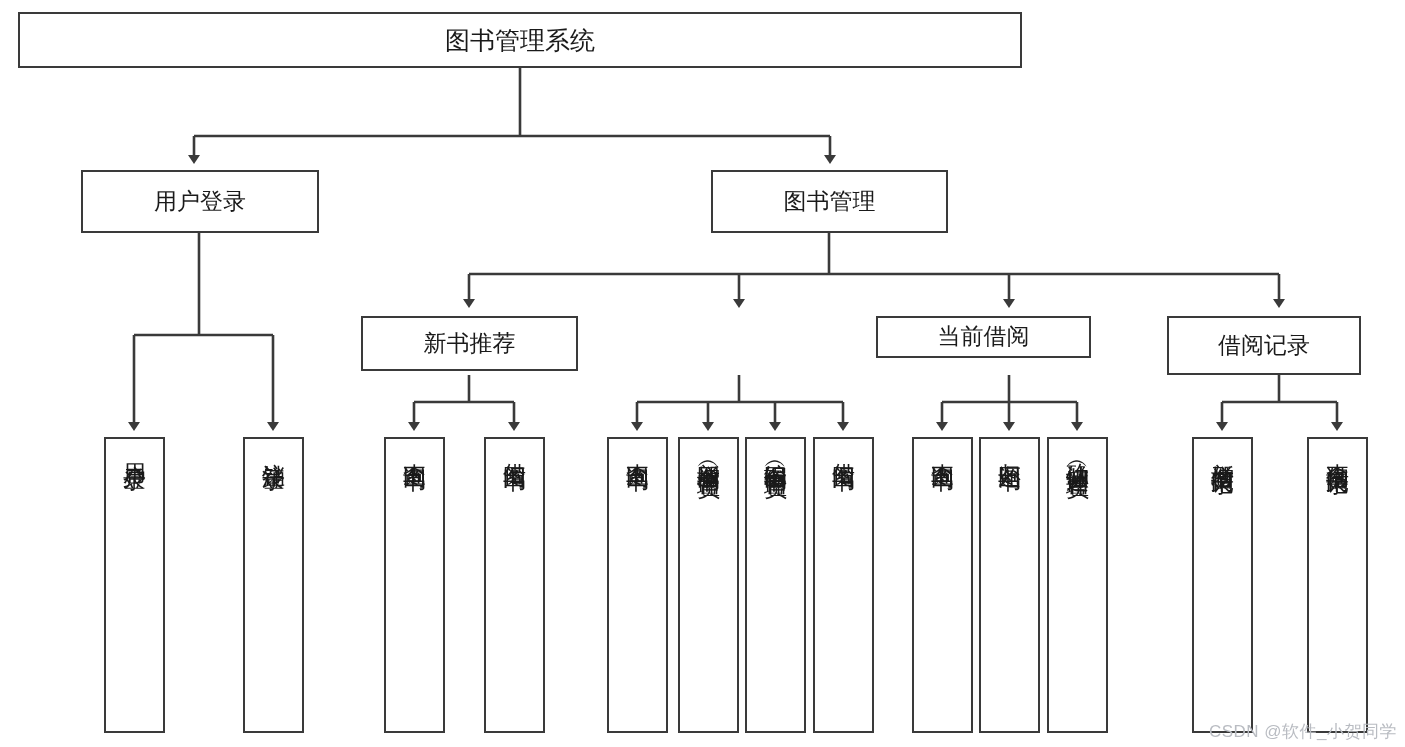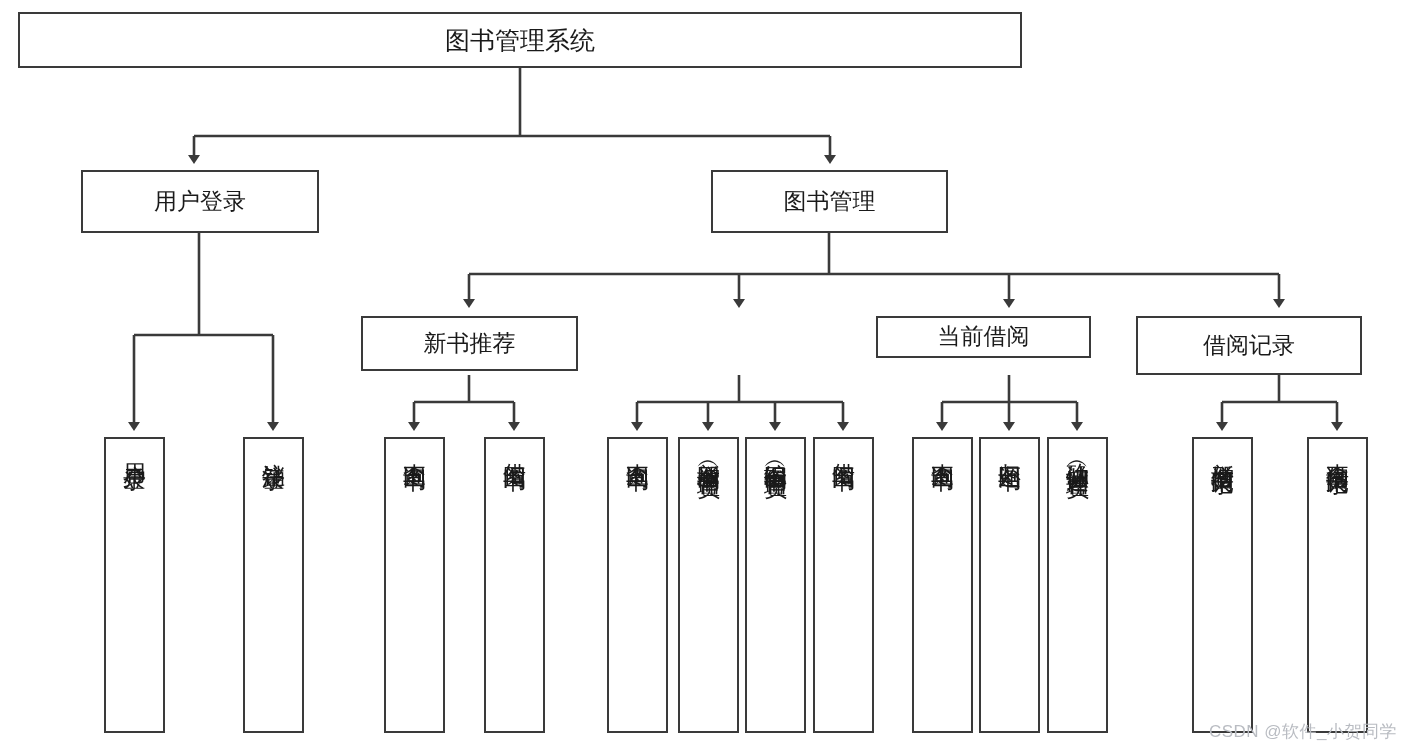--- a/index.html
+++ b/index.html
@@ -136,21 +136,21 @@
   <div class="node n-h" style="left:711px; top:170px; width:237px; height:63px;">
     <span class="lbl">图书管理</span>
   </div>
 
   <div class="node n-h" style="left:361px; top:316px; width:217px; height:55px;">
     <span class="lbl">新书推荐</span>
   </div>
   <div class="node n-h" style="left:876px; top:316px; width:215px; height:42px;">
     <span class="lbl">当前借阅</span>
   </div>
-  <div class="node n-h" style="left:1136px; top:316px; width:226px; height:59px;">
+  <div class="node n-h" style="left:1167px; top:316px; width:194px; height:59px;">
     <span class="lbl">借阅记录</span>
   </div>
 
   <div class="node n-v" style="left:104px; top:437px; width:61px; height:296px;">
     <span class="lbl">用户登录</span>
   </div>
   <div class="node n-v" style="left:243px; top:437px; width:61px; height:296px;">
     <span class="lbl">注销登录</span>
   </div>
 

